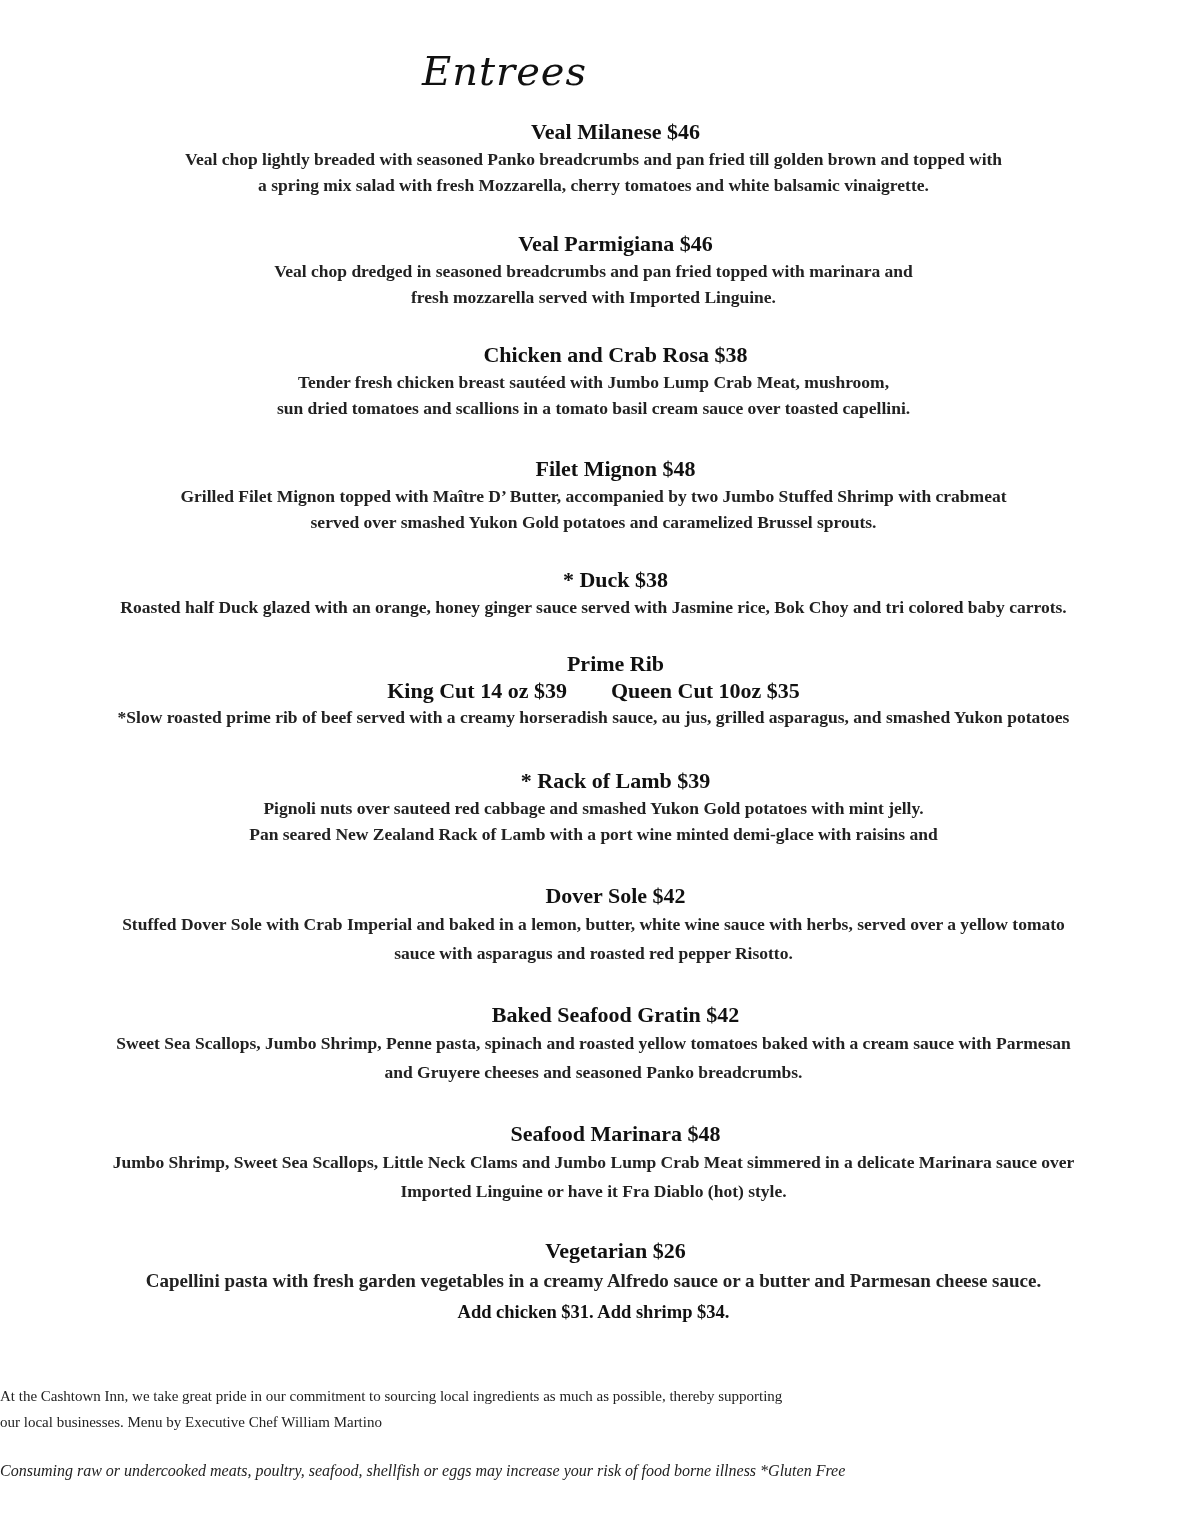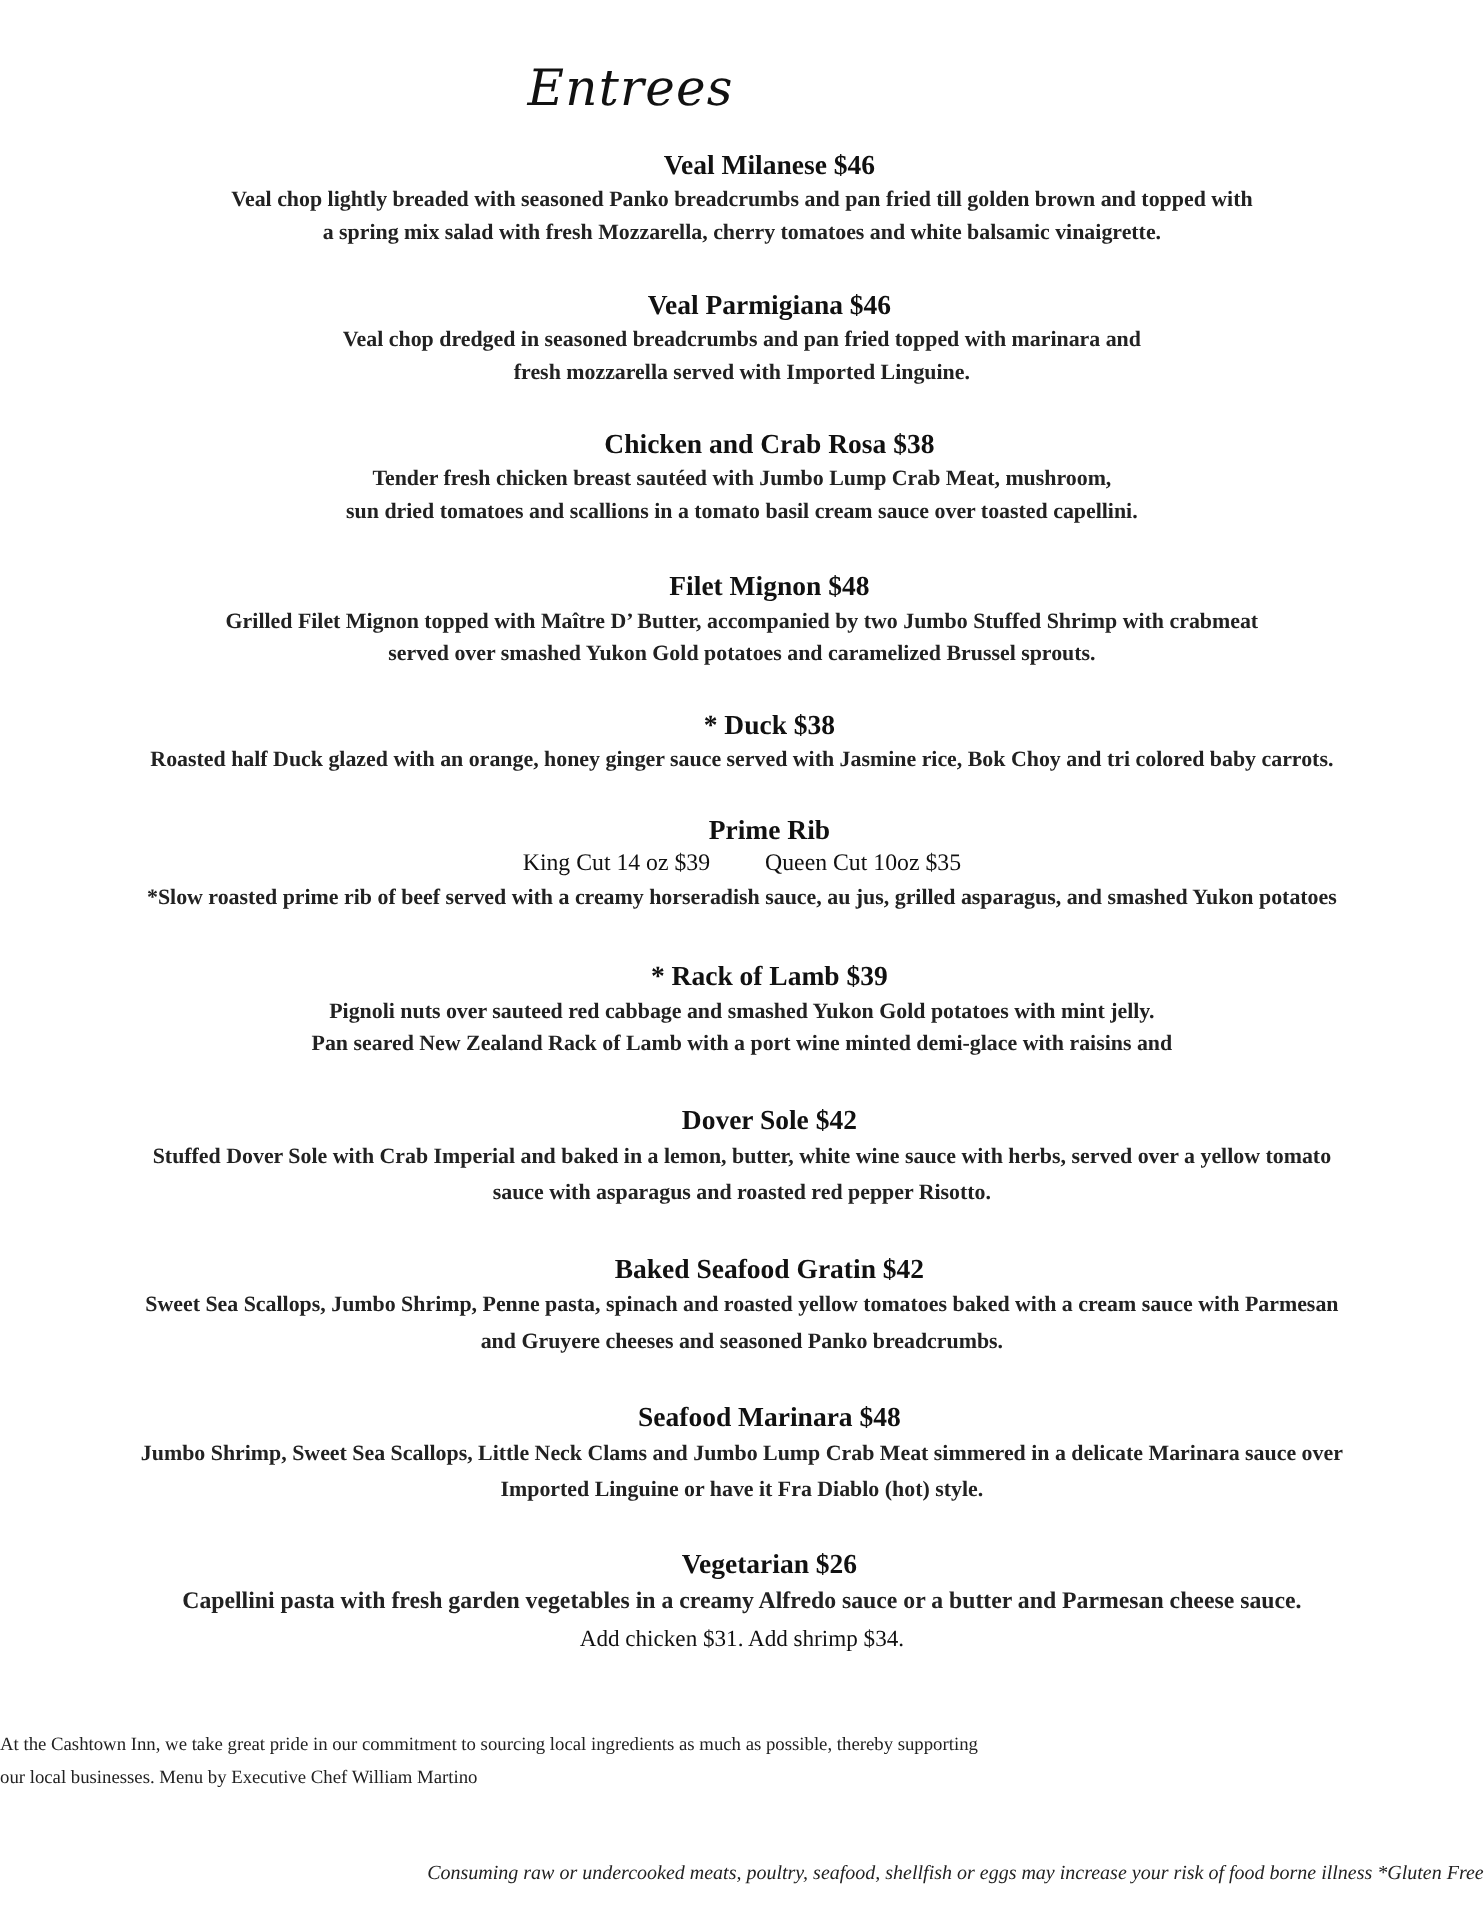--- a/index.html
+++ b/index.html
@@ -8,25 +8,25 @@
     font-family: "Liberation Serif", "DejaVu Serif", serif; color: #1a1a1a;
   }
   .title {
     position: absolute; left: 0; width: 1009px; top: 48px; text-align: center;
     font-family: "DejaVu Serif", serif; font-style: italic; font-size: 40px; color: #111;
     letter-spacing: 1px;
   }
   .item { position: absolute; left: 0; width: 1187px; text-align: center; }
   .item-name { font-weight: bold; font-size: 22px; line-height: 28px; color: #111; margin-left: 44px; }
   .item-desc { font-size: 17.5px; line-height: 26px; color: #222; font-weight: bold; }
-  .cuts { font-weight: normal; font-size: 19px; line-height: 26px; color: #111; }
+  .cuts { font-weight: bold; font-size: 22px; line-height: 26px; color: #111; }
   .cuts span + span { margin-left: 44px; }
-  .addons { font-weight: normal; font-size: 18.5px; line-height: 30px; color: #111; }
+  .addons { font-weight: bold; font-size: 18.5px; line-height: 30px; color: #111; }
   .footer { position: absolute; left: 0; width: 1187px; font-size: 15px; line-height: 26px; color: #222; }
-  .disclaimer { position: absolute; left: 0; width: 1187px; text-align: right; font-style: italic; font-size: 16px; color: #222; margin-top: 28px; }
+  .disclaimer { position: absolute; left: 0; width: 1187px; text-align: left; font-style: italic; font-size: 16px; color: #222; }
 </style>
 </head>
 <body>
 
 <div class="title">Entrees</div>
 
 <div class="item" style="top:118px">
   <div class="item-name">Veal Milanese $46</div>
   <div class="item-desc">Veal chop lightly breaded with seasoned Panko breadcrumbs and pan fried till golden brown and topped with</div>
   <div class="item-desc">a spring mix salad with fresh Mozzarella, cherry tomatoes and white balsamic vinaigrette.</div>

